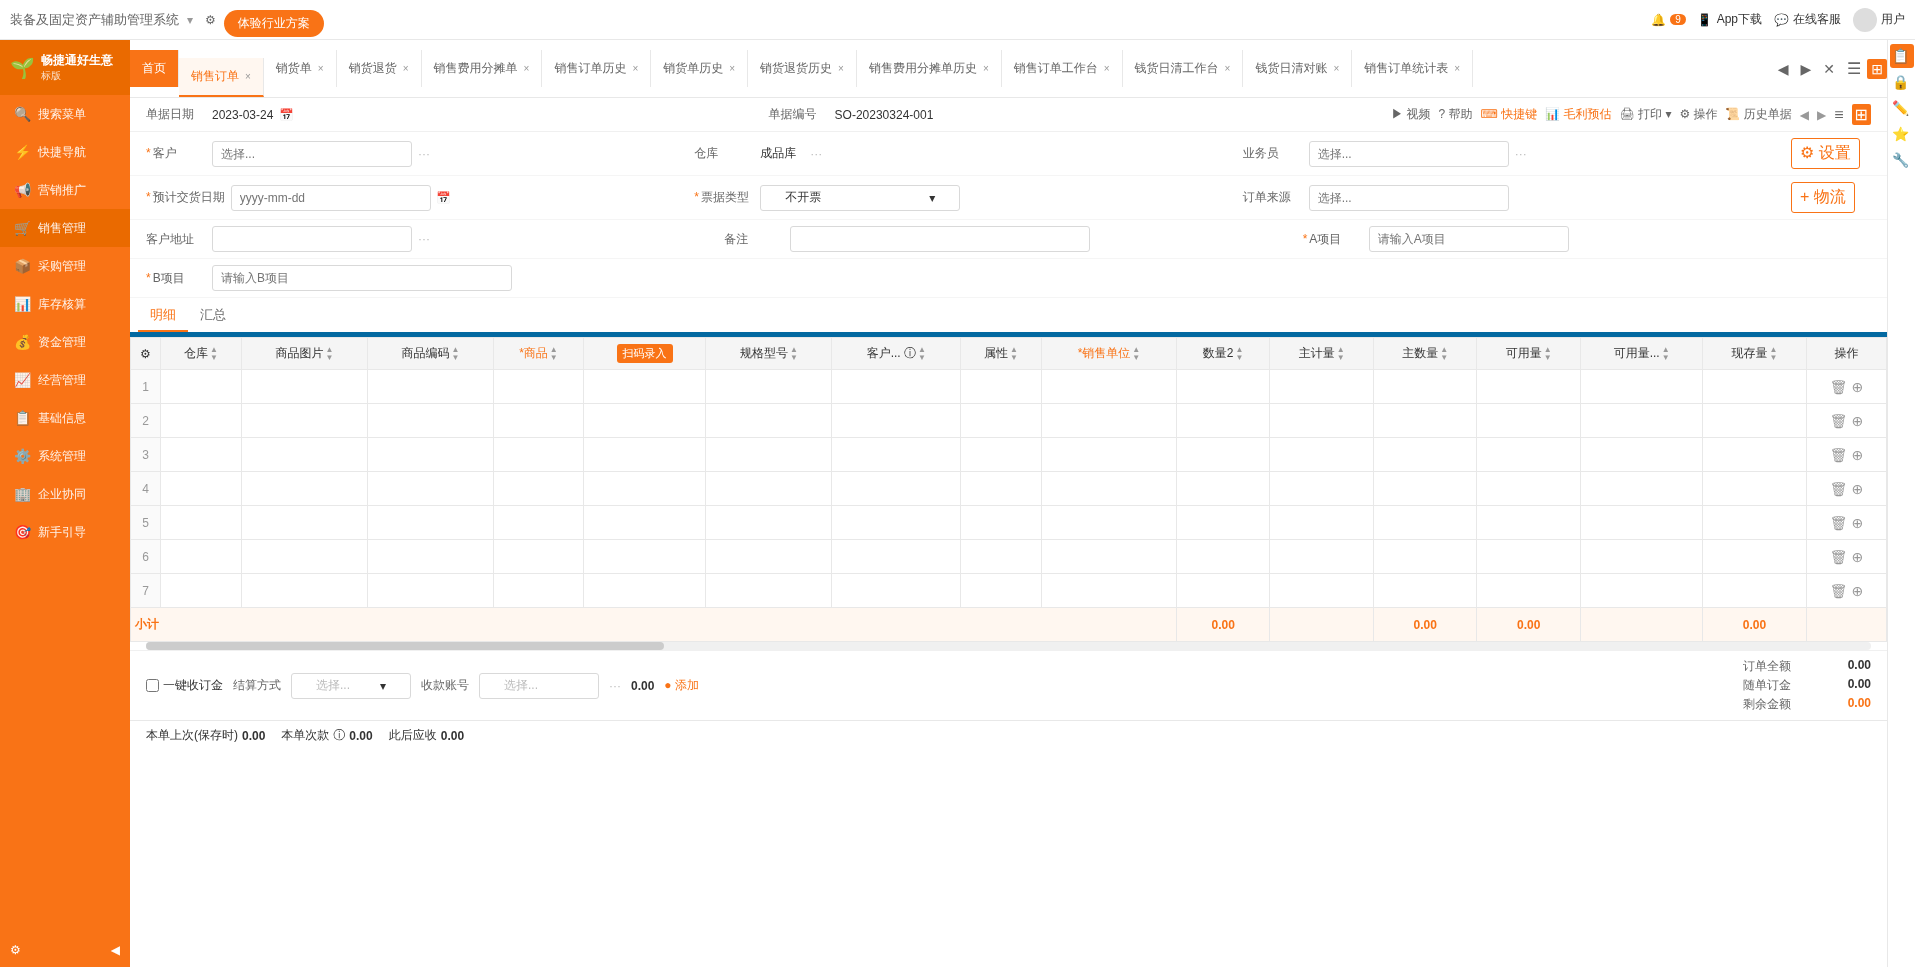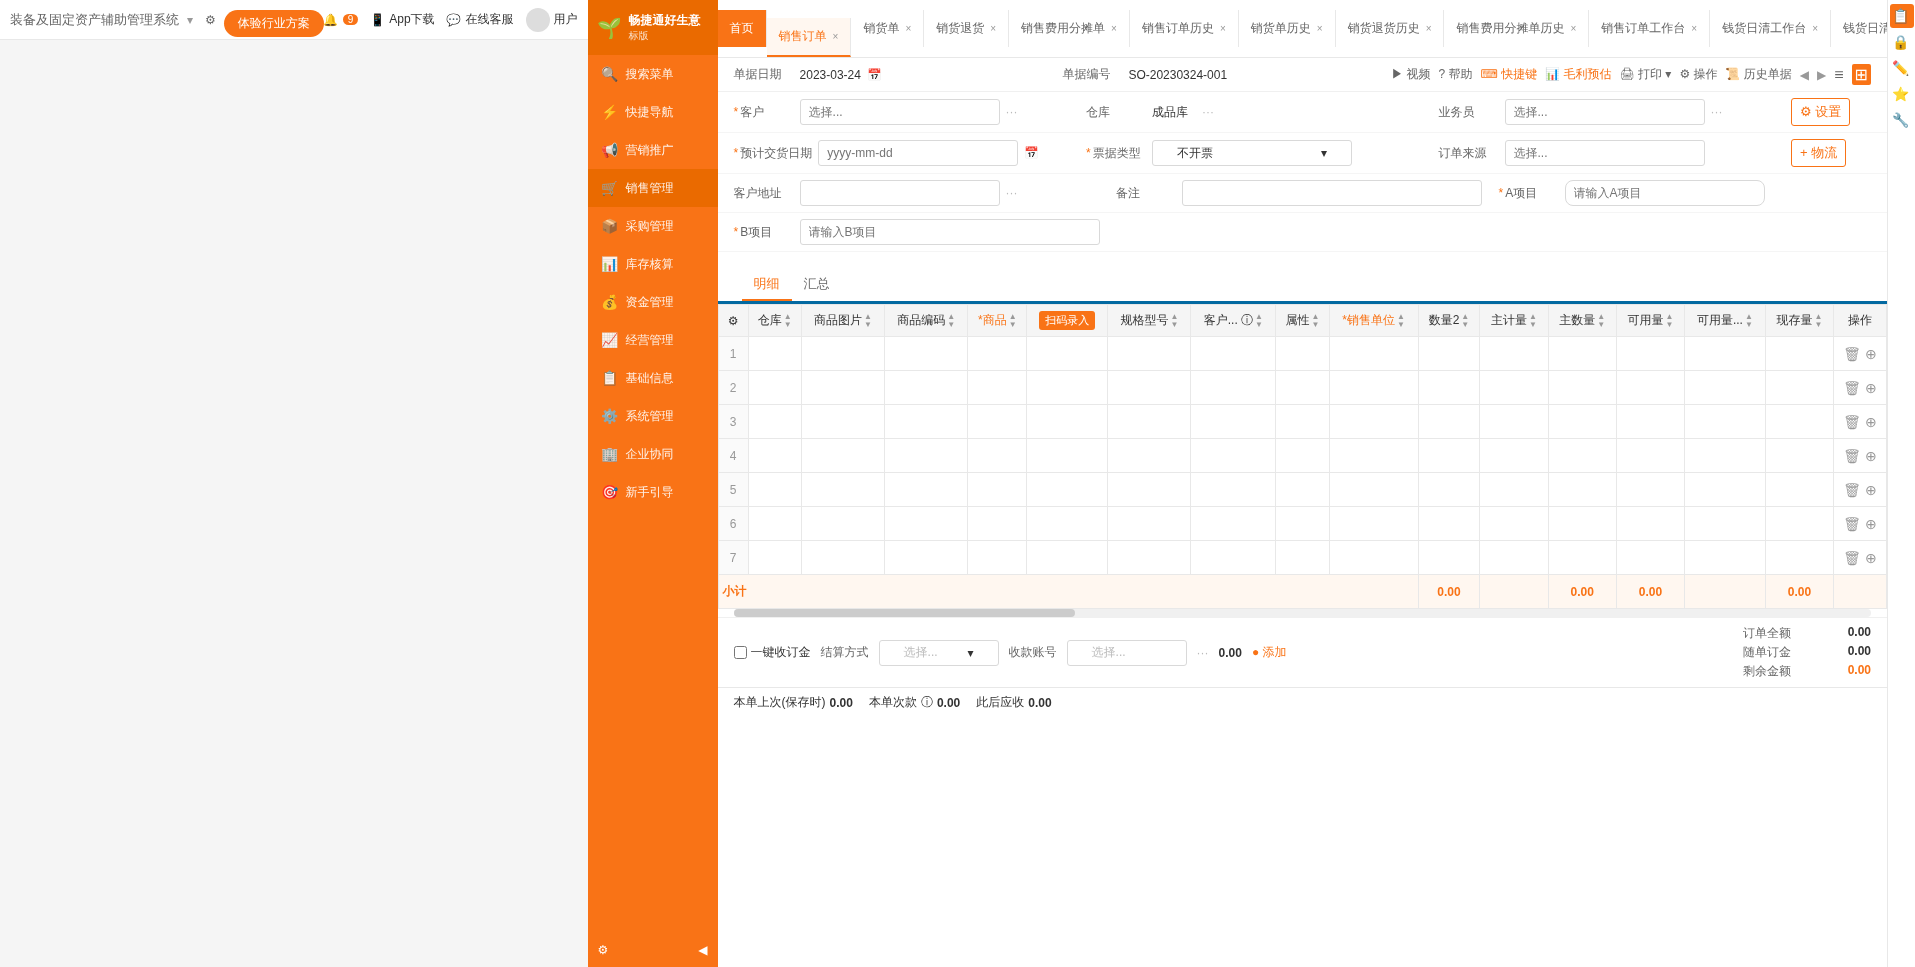--- a/index.html
+++ b/index.html
@@ -1,19 +1,19 @@
 <!DOCTYPE html>
 <html><head>
   <meta charset="utf-8">
   <style>
     * { box-sizing: border-box; margin: 0; padding: 0; }
     body { font-family: 'Microsoft YaHei', Arial, sans-serif; font-size: 12px; background: #f5f5f5; color: #333; overflow: hidden; height: 967px; }
 
     
-    .app-container { display: flex; flex-direction: row; height: 967px; }
+    .app-container { display: flex; flex-direction: column; height: 967px; }
     .top-bar { height: 40px; background: #fff; display: flex; align-items: center; padding: 0 10px; border-bottom: 1px solid #e8e8e8; justify-content: space-between; }
     .main-area { display: flex; flex: 1; overflow: hidden; }
 
     
     .sidebar { width: 130px; background: #f97316; display: flex; flex-direction: column; color: #fff; flex-shrink: 0; }
     .sidebar-logo { padding: 12px 10px; display: flex; align-items: center; gap: 6px; background: #ea6a00; }
     .sidebar-item { display: flex; align-items: center; gap: 6px; padding: 10px 14px; cursor: pointer; color: rgba(255,255,255,0.9); font-size: 12px; }
     .sidebar-item.active { background: #ea6a00; }
     .sidebar-icon { width: 18px; height: 18px; display: flex; align-items: center; justify-content: center; font-size: 14px; }
     .sidebar-bottom { margin-top: auto; padding: 10px; display: flex; align-items: center; justify-content: space-between; }
@@ -39,21 +39,21 @@
     .header-btn.print { color: #666; }
 
     .form-row { display: flex; align-items: center; padding: 6px 16px; border-bottom: 1px solid #f5f5f5; gap: 10px; }
     .form-field { display: flex; align-items: center; gap: 6px; flex: 1; }
     .form-label { color: #666; white-space: nowrap; min-width: 60px; }
     .form-label.required::before { content: '*'; color: #f97316; margin-right: 2px; }
     .form-input { border: 1px solid #d9d9d9; border-radius: 3px; padding: 3px 8px; flex: 1; color: #333; background: #fff; font-size: 12px; min-height: 26px; }
     .form-select { border: 1px solid #d9d9d9; border-radius: 3px; padding: 3px 24px; flex: 1; color: #333; background: #fff; font-size: 12px; min-height: 26px; display: flex; align-items: center; justify-content: space-between; }
 
     
-    .detail-tabs { display: flex; padding: 0 24px; border-bottom: 3px solid #0369a1; margin-top: 17px; }
+    .detail-tabs { display: flex; padding: 0 8px; border-bottom: 5px solid #0369a1; margin-top: 2px; }
     .detail-tab { padding: 6px 12px; cursor: pointer; font-size: 13px; color: #666; }
     .detail-tab.active { color: #f97316; border-bottom: 2px solid #f97316; }
 
     
     .table-container { padding: 0; overflow: auto; }
     table { width: 100%; border-collapse: collapse; font-size: 12px; }
     table th { background: #f5f5f5; border: 1px solid #e8e8e8; padding: 6px 4px; text-align: center; color: #333; font-weight: normal; white-space: nowrap; }
     table td { border: 1px solid #e8e8e8; padding: 4px; text-align: center; height: 34px; }
     table td.row-num { color: #999; background: #fafafa; width: 30px; }
     .scan-btn { background: #f97316; color: #fff; border: none; padding: 2px 6px; border-radius: 3px; font-size: 11px; cursor: pointer; white-space: nowrap; }
@@ -75,21 +75,21 @@
     .top-bar-right { display: flex; align-items: center; gap: 12px; }
     .top-icon-btn { display: flex; align-items: center; gap: 4px; color: #333; font-size: 12px; cursor: pointer; }
     .badge { background: #f97316; color: #fff; border-radius: 10px; padding: 0 5px; font-size: 10px; }
     .user-info { display: flex; align-items: center; gap: 4px; color: #333; font-size: 12px; cursor: pointer; }
     .orange-btn { background: #f97316; color: #fff; border: none; padding: 5px 14px; border-radius: 16px; cursor: pointer; font-size: 12px; margin-top: 8px; }
 
     
     .right-panel { width: 28px; background: #fff; border-left: 1px solid #e8e8e8; display: flex; flex-direction: column; align-items: center; padding: 4px 0; gap: 2px; }
     .right-panel-btn { width: 24px; height: 24px; display: flex; align-items: center; justify-content: center; cursor: pointer; color: #666; font-size: 14px; border-radius: 3px; }
     .right-panel-btn.active { background: #f97316; color: #fff; }
-    .side-btn { border: 1px solid #f97316; color: #f97316; background: #fff; padding: 4px 8px; border-radius: 3px; cursor: pointer; font-size: 13px; display: flex; align-items: center; gap: 3px; white-space: nowrap; }
+    .side-btn { border: 1px solid #f97316; color: #f97316; background: #fff; padding: 4px 8px; border-radius: 3px; cursor: pointer; font-size: 16px; display: flex; align-items: center; gap: 3px; white-space: nowrap; }
 
     .form-content { position: relative; }
 
     
     .payment-row { padding: 6px 16px; display: flex; align-items: center; gap: 10px; border-top: 1px solid #f0f0f0; }
     .checkbox-label { display: flex; align-items: center; gap: 4px; cursor: pointer; }
     .amount-summary { margin-left: auto; text-align: right; font-size: 12px; }
     .amount-row { display: flex; justify-content: space-between; gap: 20px; padding: 1px 0; }
     .amount-label { color: #666; }
     .amount-value { color: #333; font-weight: bold; min-width: 60px; text-align: right; }
@@ -341,21 +341,21 @@
               <span class="form-label">客户地址</span>
               <input class="form-input" style="max-width: 200px;">
               <span style="color:#bbb;cursor:pointer;">···</span>
             </div>
             <div class="form-field" style="flex:2;">
               <span class="form-label">备注</span>
               <input class="form-input" style="max-width: 300px;">
             </div>
             <div class="form-field" style="flex:2;">
               <span class="form-label required">A项目</span>
-              <input class="form-input" style="max-width: 200px; border-radius: 8px;" placeholder="请输入A项目">
+              <input class="form-input" style="max-width: 200px;" placeholder="请输入A项目">
             </div>
           </div>
 
           <div class="form-row">
             <div class="form-field">
               <span class="form-label required">B项目</span>
               <input class="form-input" style="max-width: 300px;" placeholder="请输入B项目">
             </div>
           </div>
 

